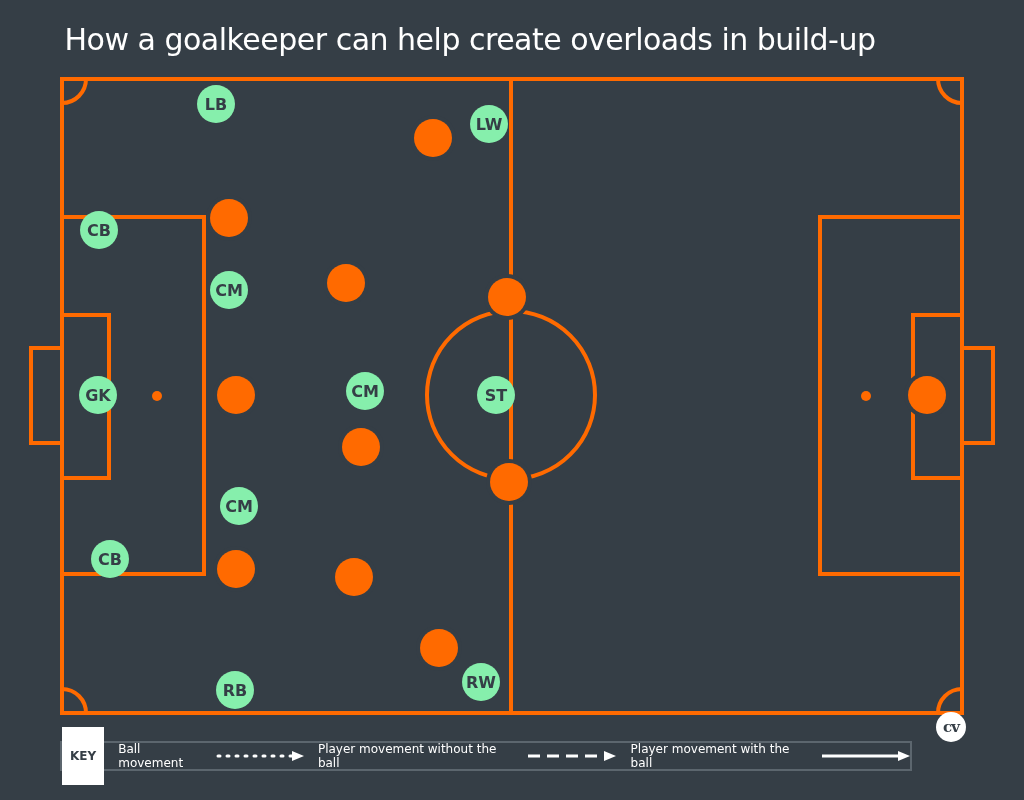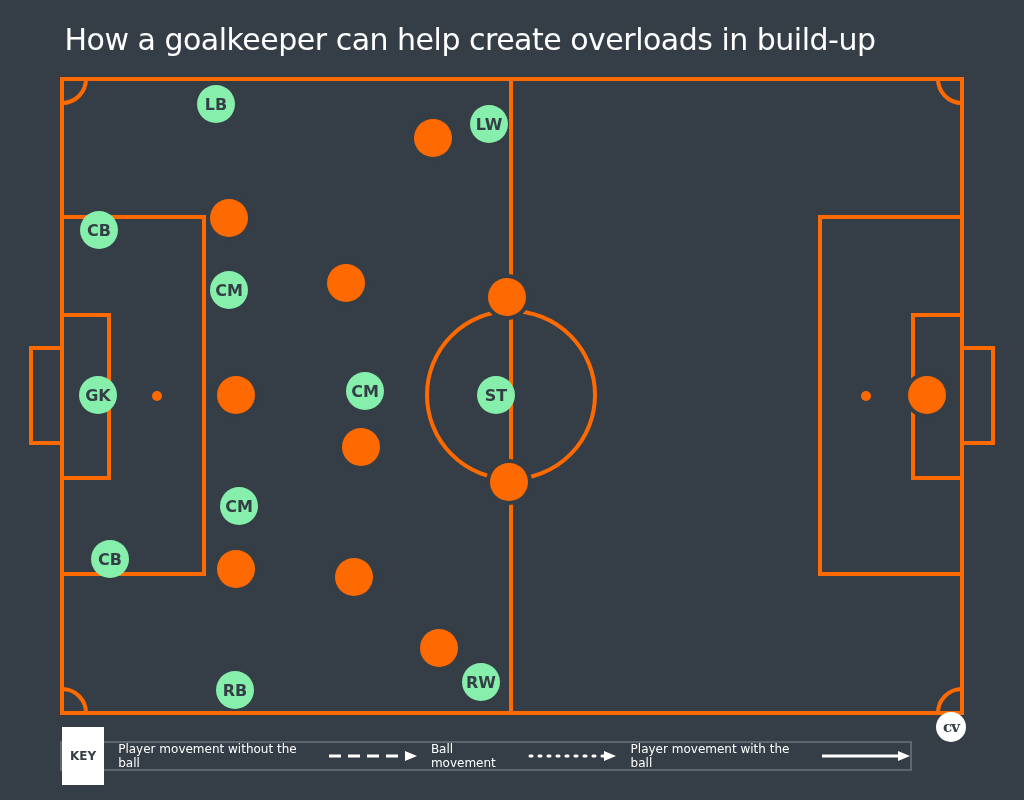--- a/index.html
+++ b/index.html
@@ -62,31 +62,31 @@
     <div class="player" style="left: 496px; top: 395px;">ST</div>
     <div class="player" style="left: 239px; top: 506px;">CM</div>
     <div class="player" style="left: 110px; top: 559px;">CB</div>
     <div class="player" style="left: 481px; top: 682px;">RW</div>
     <div class="player" style="left: 235px; top: 690px;">RB</div>
   </div>
 
 <div class="key">
   <div class="key-label">KEY</div>
   <div class="key-item">
+    <span>Ball movement</span>
+    <svg width="90" height="12">
+        <line x1="2" y1="6" x2="76" y2="6" stroke="#fff" stroke-width="3" stroke-dasharray="2,7" stroke-linecap="round"></line>
+        <polygon points="76,1 88,6 76,11" fill="#fff"></polygon>
+      </svg>
+  </div>
+  <div class="key-item">
     <span>Player movement without the ball</span>
     <svg width="92" height="12">
         <line x1="2" y1="6" x2="78" y2="6" stroke="#fff" stroke-width="3" stroke-dasharray="12,7"></line>
         <polygon points="78,1 90,6 78,11" fill="#fff"></polygon>
-      </svg>
-  </div>
-  <div class="key-item">
-    <span>Ball movement</span>
-    <svg width="90" height="12">
-        <line x1="2" y1="6" x2="76" y2="6" stroke="#fff" stroke-width="3" stroke-dasharray="2,7" stroke-linecap="round"></line>
-        <polygon points="76,1 88,6 76,11" fill="#fff"></polygon>
       </svg>
   </div>
   <div class="key-item">
     <span>Player movement with the ball</span>
     <svg width="92" height="12">
         <line x1="2" y1="6" x2="78" y2="6" stroke="#fff" stroke-width="3"></line>
         <polygon points="78,1 90,6 78,11" fill="#fff"></polygon>
       </svg>
   </div>
 </div>

